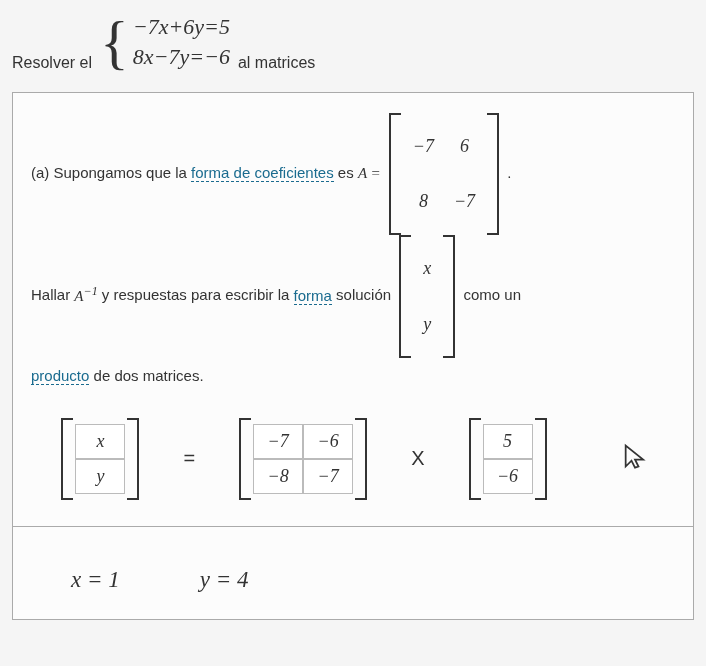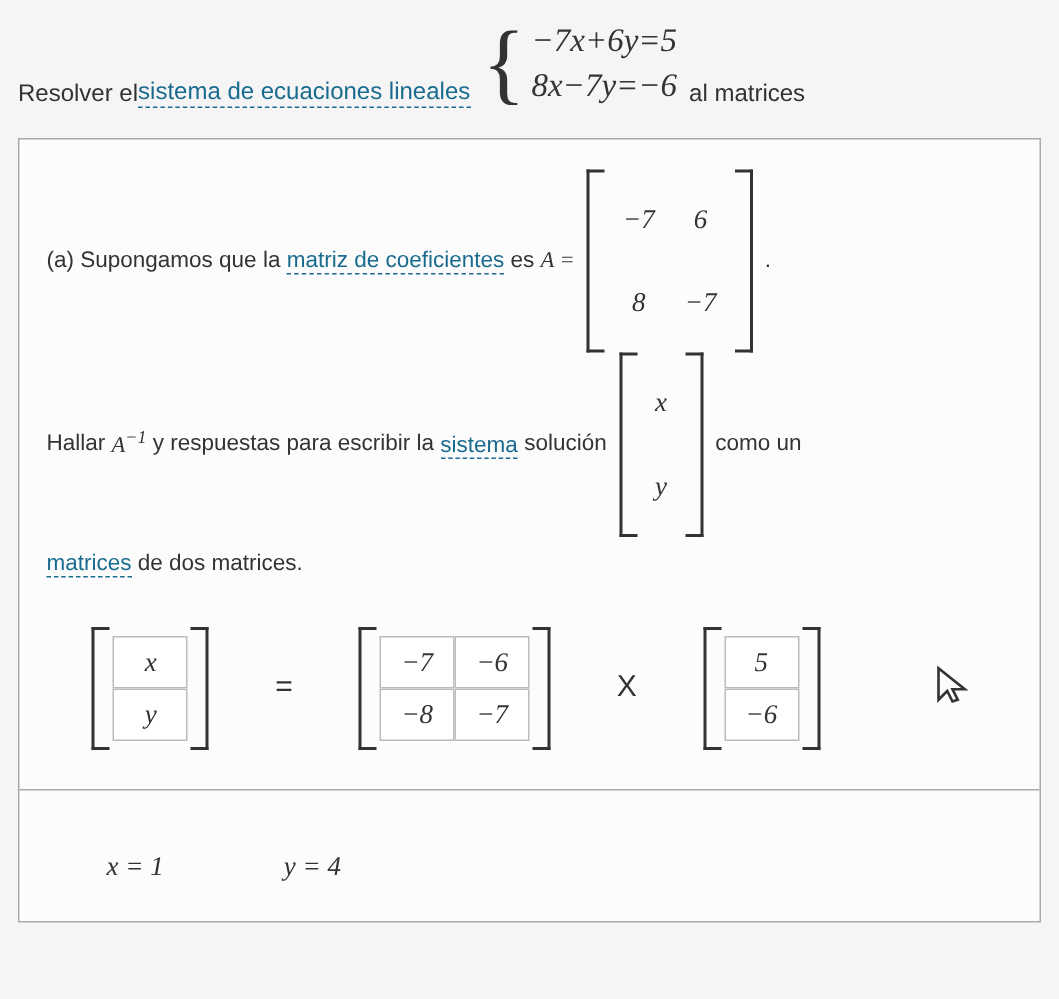--- a/index.html
+++ b/index.html
@@ -109,89 +109,88 @@
     background: #fff;
     min-width: 28px;
   }
   .answers {
     display: flex;
     gap: 80px;
     margin-top: 20px;
     margin-left: 40px;
     font-family: "Times New Roman", serif;
     font-style: italic;
-    font-size: 18px;
+    font-size: 23px;
   }
   .cursor {
     margin-left: 30px;
     display: inline-block;
   }
   .cursor svg { width: 28px; height: 28px; }
   .part-label {
     font-family: Arial, sans-serif;
     font-style: normal;
   }
 </style>
 </head>
 <body>
 
 <div class="header">
   <span>Resolver el </span>
-  <span class="link">sistema de ecuaciones lineales</span>
   <span class="system">
     <span class="brace">{</span>
     <span class="equations">
       <span>−7x+6y=5</span>
       <span>8x−7y=−6</span>
     </span>
   </span>
   <span> al matrices</span>
 </div>
 
 <div class="box">
 
   <div class="section a">
     <div class="line">
       <span class="part-label">(a) </span>
       <span>Supongamos que la </span>
-      <span class="link">matriz de coeficientes</span>
+      <span class="link">forma de coeficientes</span>
       <span> es </span>
       <span class="math-it">A =</span>
       <span class="matrix">
         <span class="bracket left"></span>
         <span class="mcells m22">
           <span>−7</span>
           <span>6</span>
           <span>8</span>
           <span>−7</span>
         </span>
         <span class="bracket right"></span>
       </span>
       <span>.</span>
     </div>
 
     <div class="line">
       <span>Hallar </span>
       <span class="math-it"><span>A</span><span class="sup">−1</span></span>
       <span> y respuestas para escribir la </span>
-      <span class="link">sistema</span>
+      <span class="link">forma</span>
       <span> solución </span>
       <span class="matrix">
         <span class="bracket left"></span>
         <span class="mcells vec">
           <span>x</span>
           <span>y</span>
         </span>
         <span class="bracket right"></span>
       </span>
       <span> como un</span>
     </div>
 
     <div class="line">
-      <span class="link">matrices</span>
+      <span class="link">producto</span>
       <span> de dos matrices.</span>
     </div>
 
     <div class="eqrow">
       <span class="matrix boxed">
         <span class="bracket left"></span>
         <span class="mcells vec">
           <span>x</span>
           <span>y</span>
         </span>

